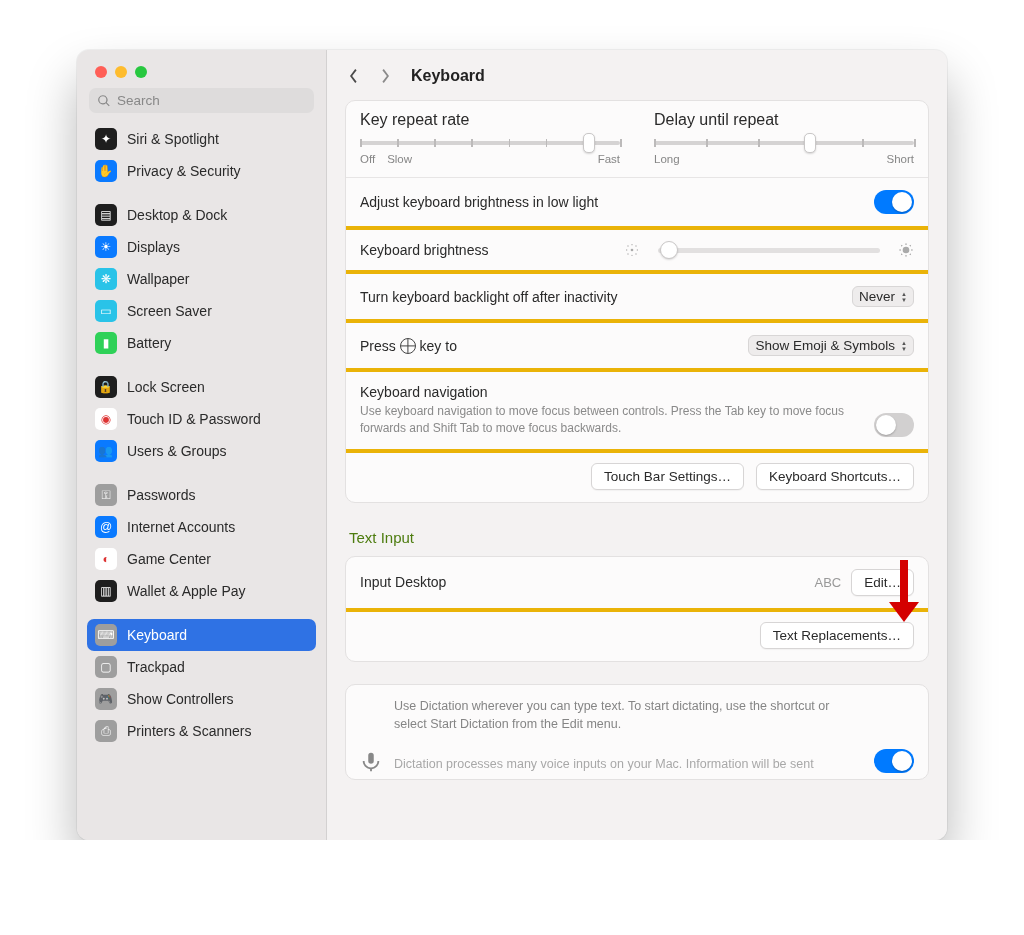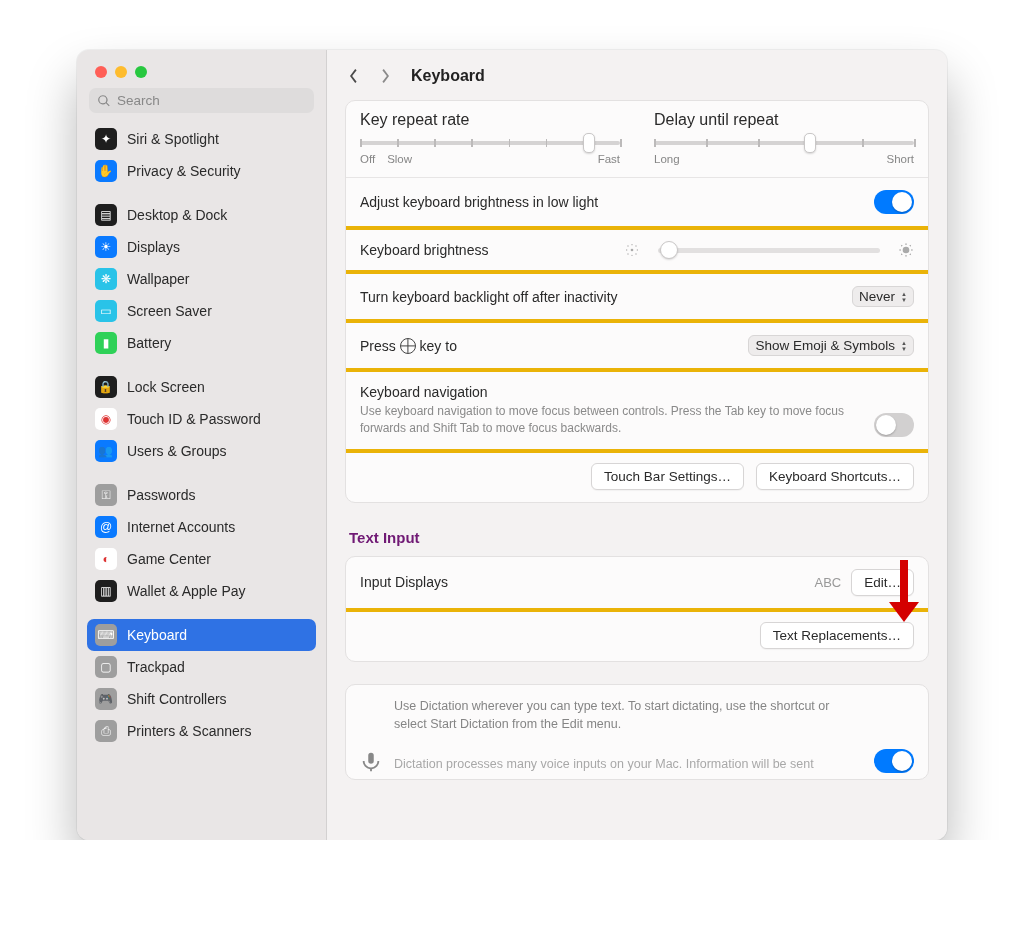--- a/index.html
+++ b/index.html
@@ -56,21 +56,21 @@
     background: #fcfbfb; border: 1px solid #e3e1e1; border-radius: 10px;
     margin-bottom: 22px;
   }
   .row {
     display: flex; align-items: center; justify-content: space-between;
     padding: 12px 14px; border-bottom: 4px solid #eab308;
     font-size: 14px; color: #2a2a2a;
   }
   .row:last-child { border-bottom: none; }
   .row .right { display: flex; align-items: center; gap: 10px; color: #666; }
-  .section-title { font-size: 15px; font-weight: 700; color: #701a75; padding: 4px 4px 10px 4px; }
+  .section-title { font-size: 15px; font-weight: 400; color: #4d7c0f; padding: 4px 4px 10px 4px; }
   .slider-row { padding: 10px 14px 12px 14px; border-bottom: 1px solid #e7e5e5; }
   .slider-pair { display: flex; gap: 34px; }
   .slider-col { flex: 1; }
   .slider-title { font-size: 16px; color: #2a2a2a; margin-bottom: 12px; }
   .slider-track {
     position: relative; height: 4px; background: #d5d3d3; border-radius: 2px; margin: 8px 0 8px 0;
   }
   .slider-track .tick { position: absolute; top: -2px; width: 1.5px; height: 8px; background: #bcbaba; }
   .slider-thumb {
     position: absolute; top: -8px; width: 12px; height: 20px; background: #fff;
@@ -223,21 +223,21 @@
           <div class="sb-item selected">
             <div class="sb-icon" style="background: rgb(158, 158, 158); color: rgb(255, 255, 255);">⌨</div>
             <span>Keyboard</span>
           </div>
           <div class="sb-item">
             <div class="sb-icon" style="background: rgb(158, 158, 158); color: rgb(255, 255, 255);">▢</div>
             <span>Trackpad</span>
           </div>
           <div class="sb-item">
             <div class="sb-icon" style="background: rgb(158, 158, 158); color: rgb(255, 255, 255);">🎮</div>
-            <span>Shift Controllers</span>
+            <span>Show Controllers</span>
           </div>
           <div class="sb-item">
             <div class="sb-icon" style="background: rgb(158, 158, 158); color: rgb(255, 255, 255);">⎙</div>
             <span>Printers &amp; Scanners</span>
           </div>
         </div>
       </div>
   </div>
 
   <div class="main">
@@ -359,21 +359,21 @@
 
         <div class="btn-row">
           <button class="btn">Touch Bar Settings…</button>
           <button class="btn">Keyboard Shortcuts…</button>
         </div>
       </div>
 
       <div class="section-title">Text Input</div>
       <div class="card" style="position:relative">
         <div class="row">
-          <span>Input Displays</span>
+          <span>Input Desktop</span>
           <div class="right">
             <span class="input-sources-right">ABC</span>
             <button class="btn">Edit…</button>
           </div>
         </div>
         <div class="btn-row">
           <button class="btn">Text Replacements…</button>
         </div>
       </div>
 

